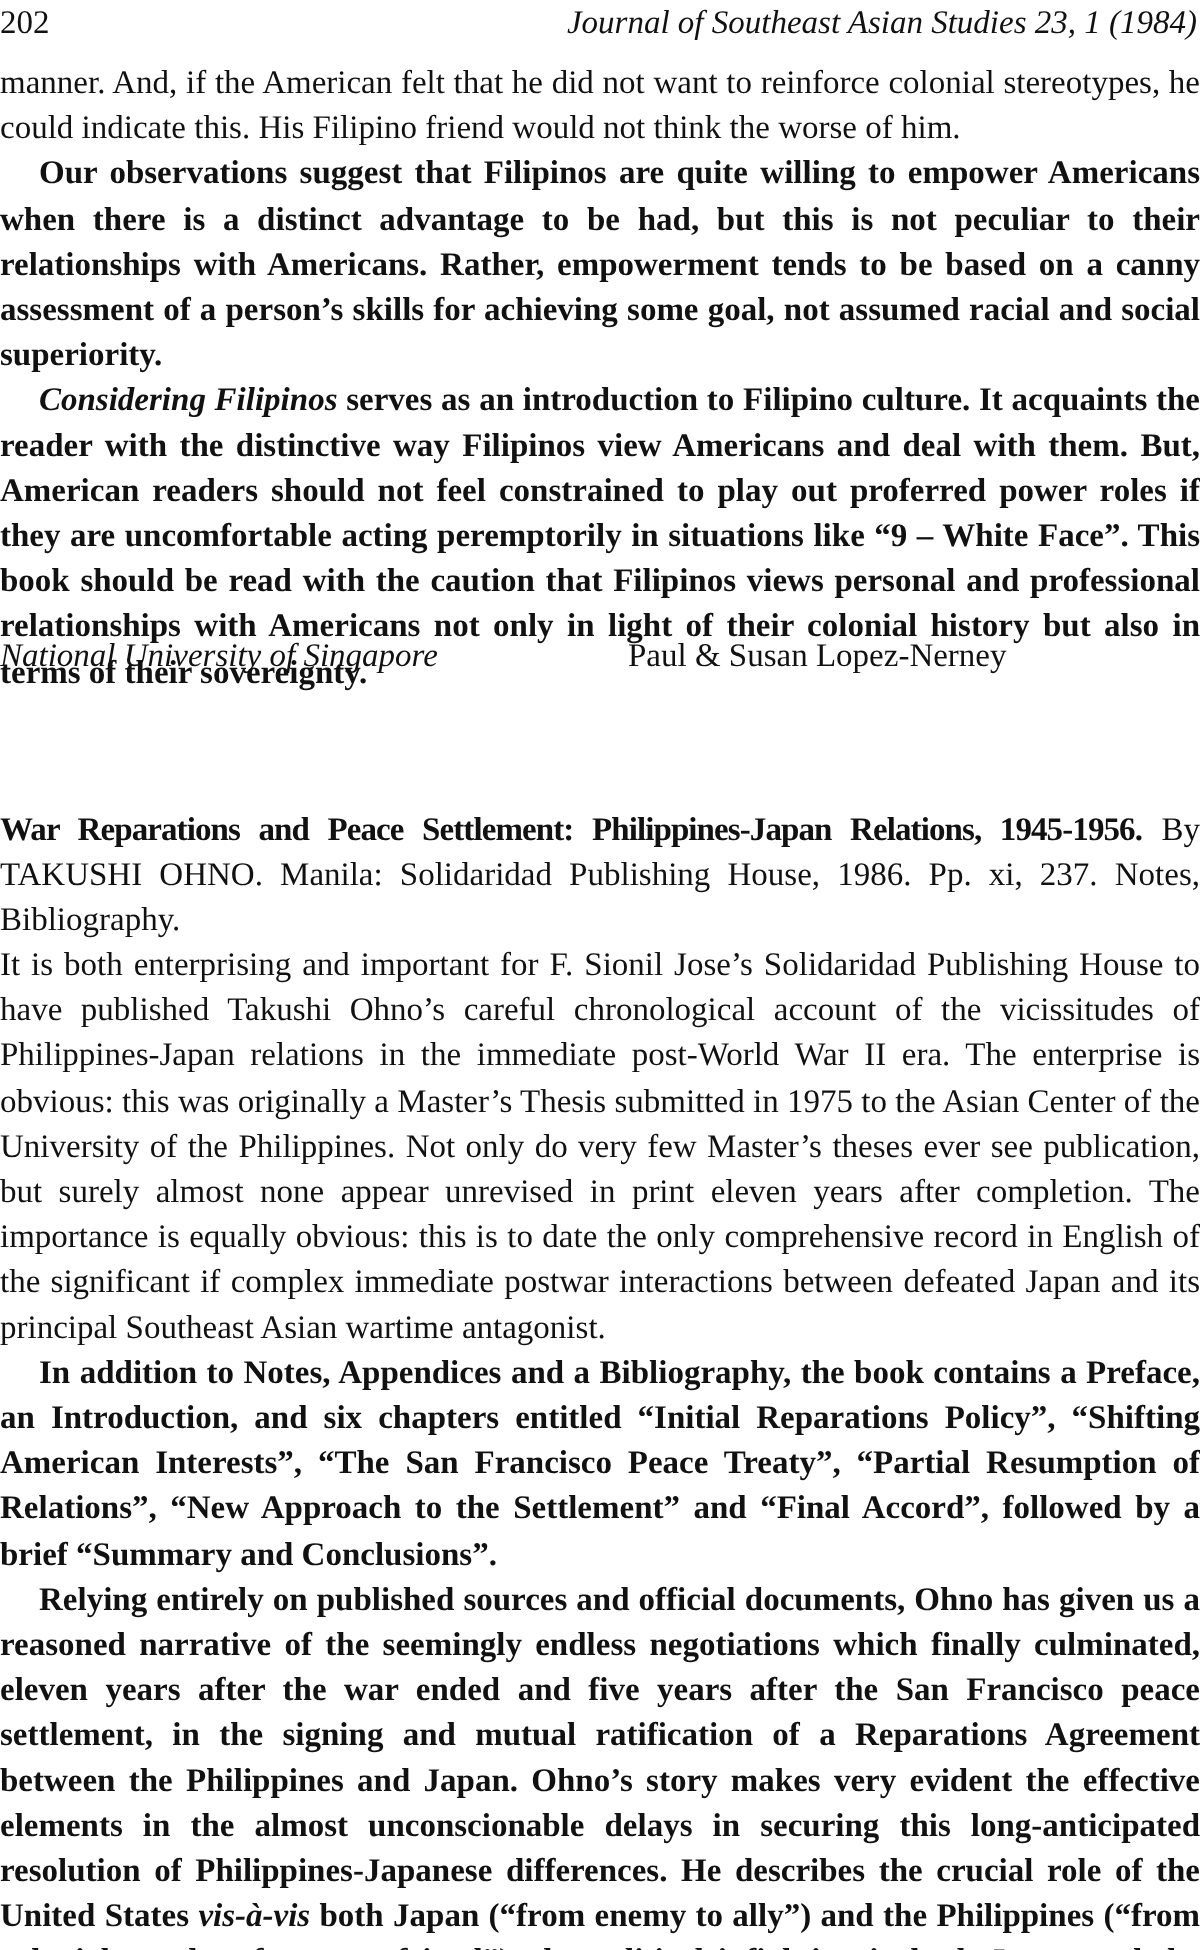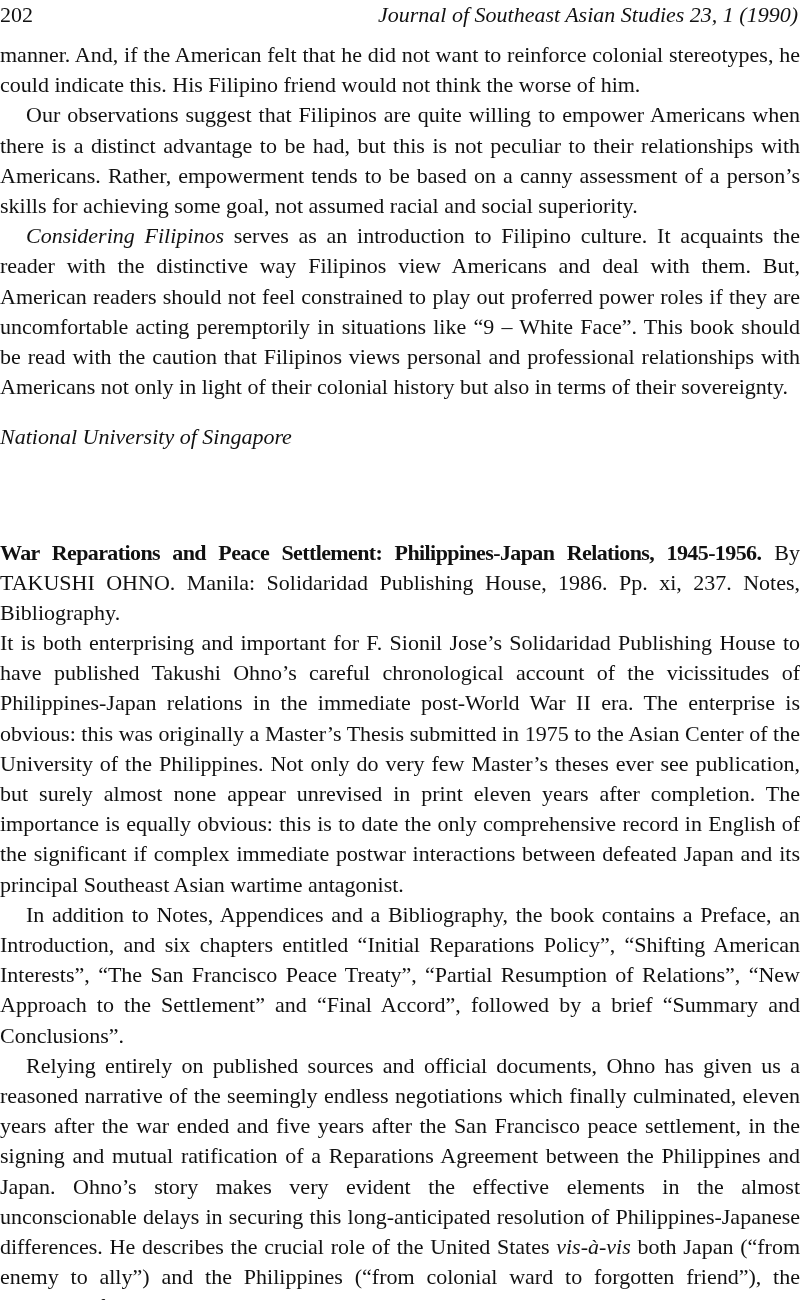--- a/index.html
+++ b/index.html
@@ -14,53 +14,54 @@
     font-size: 22px; line-height: 30px;
   }
   .running-head .num { position: absolute; left: 0; top: 0; }
   .running-head .journal { position: absolute; right: 2px; top: 0; font-style: italic; }
   .block {
     position: absolute; left: 0; width: 800px;
     font-size: 22px; line-height: 30.2px;
     text-align: justify; text-align-last: left;
   }
   .block p { margin: 0; }
-  .indent { text-indent: 26px; }
+  .indent { text-indent: 26px; font-weight: bold; }
   .signature { position: absolute; left: 0; top: 422px; width: 673px; height: 30px; font-size: 22px; line-height: 30px; }
   .signature .affil { position: absolute; left: 0; font-style: italic; }
   .signature .author { position: absolute; right: 2px; }
   .review-head {
     position: absolute; left: 0; top: 538px; width: 800px;
     font-size: 22px; line-height: 30.2px; text-align: justify; text-align-last: left;
   }
   .review-head .title { font-weight: bold; letter-spacing: -0.6px; }
   i { font-style: italic; margin-top: 23px; }
 </style>
 </head>
 <body>
 
 <div class="page">
 
   <div class="running-head">
     <span class="num">202</span>
-    <span class="journal">Journal of Southeast Asian Studies 23, 1 (1990)</span>
+    <span class="journal">Journal of Southeast Asian Studies 23, 1 (1984)</span>
   </div>
 
   <div class="block" style="top:40px;">
     <p>
       <span>manner. And, if the American felt that he did not want to reinforce colonial stereotypes, he could indicate this. His Filipino friend would not think the worse of him.</span>
     </p>
     <p class="indent">
       <span>Our observations suggest that Filipinos are quite willing to empower Americans when there is a distinct advantage to be had, but this is not peculiar to their relationships with Americans. Rather, empowerment tends to be based on a canny assessment of a person’s skills for achieving some goal, not assumed racial and social superiority.</span>
     </p>
     <p class="indent"><i>Considering Filipinos</i><span> serves as an introduction to Filipino culture. It acquaints the reader with the distinctive way Filipinos view Americans and deal with them. But, American readers should not feel constrained to play out proferred power roles if they are uncomfortable acting peremptorily in situations like “9 – White Face”. This book should be read with the caution that Filipinos views personal and professional relationships with Americans not only in light of their colonial history but also in terms of their sovereignty.</span></p>
   </div>
 
   <div class="signature">
     <span class="affil">National University of Singapore</span>
+    <span class="author">Paul &amp; Susan Lopez-Nerney</span>
   </div>
 
   <div class="review-head"><span class="title">War Reparations and Peace Settlement: Philippines-Japan Relations, 1945-1956.</span><span> By TAKUSHI OHNO. Manila: Solidaridad Publishing House, 1986. Pp. xi, 237. Notes, Bibliography.</span></div>
 
   <div class="block" style="top:628px;">
     <p>
       <span>It is both enterprising and important for F. Sionil Jose’s Solidaridad Publishing House to have published Takushi Ohno’s careful chronological account of the vicissitudes of Philippines-Japan relations in the immediate post-World War II era. The enterprise is obvious: this was originally a Master’s Thesis submitted in 1975 to the Asian Center of the University of the Philippines. Not only do very few Master’s theses ever see publication, but surely almost none appear unrevised in print eleven years after completion. The importance is equally obvious: this is to date the only comprehensive record in English of the significant if complex immediate postwar interactions between defeated Japan and its principal Southeast Asian wartime antagonist.</span>
     </p>
     <p class="indent">
       <span>In addition to Notes, Appendices and a Bibliography, the book contains a Preface, an Introduction, and six chapters entitled “Initial Reparations Policy”, “Shifting American Interests”, “The San Francisco Peace Treaty”, “Partial Resumption of Relations”, “New Approach to the Settlement” and “Final Accord”, followed by a brief “Summary and Conclusions”.</span>

